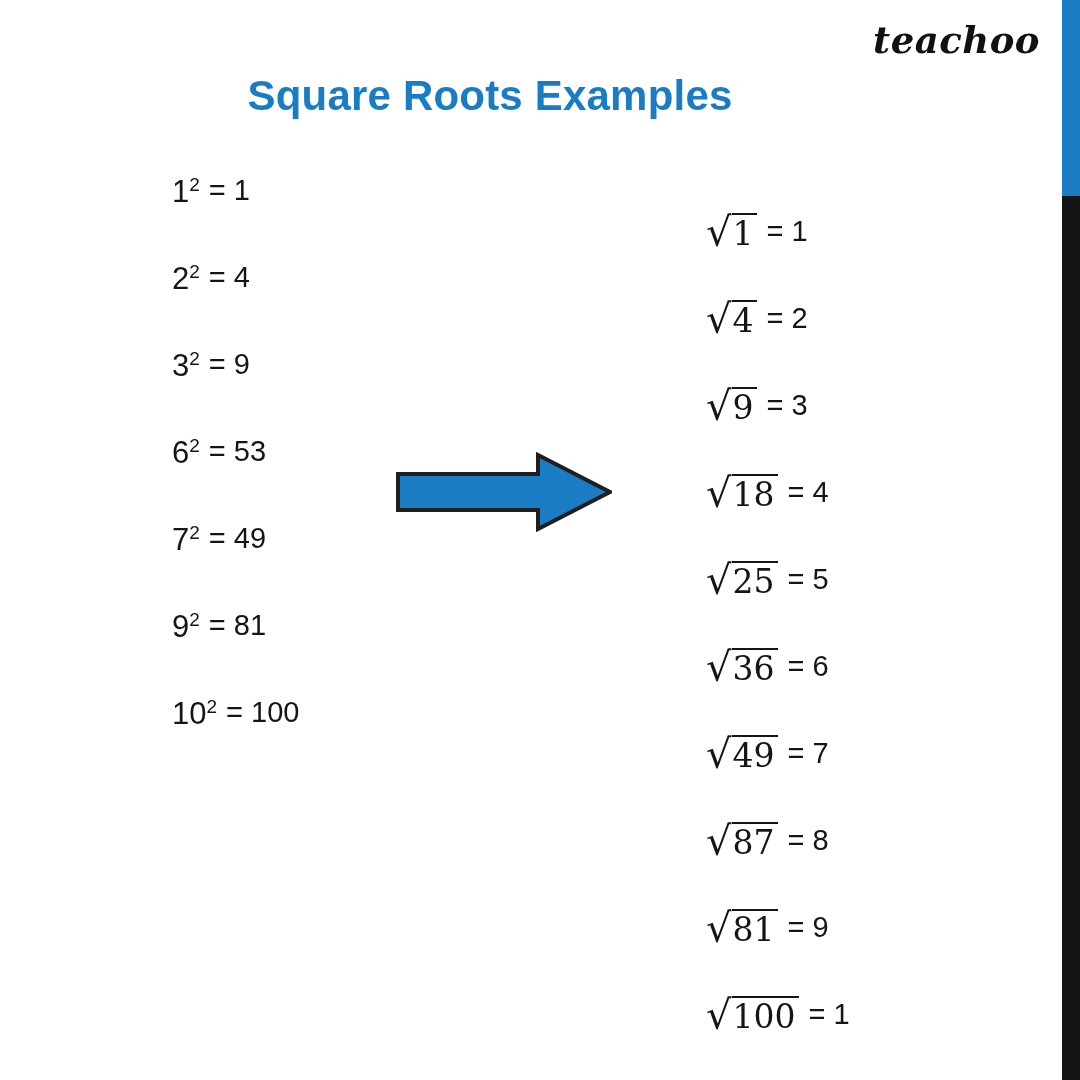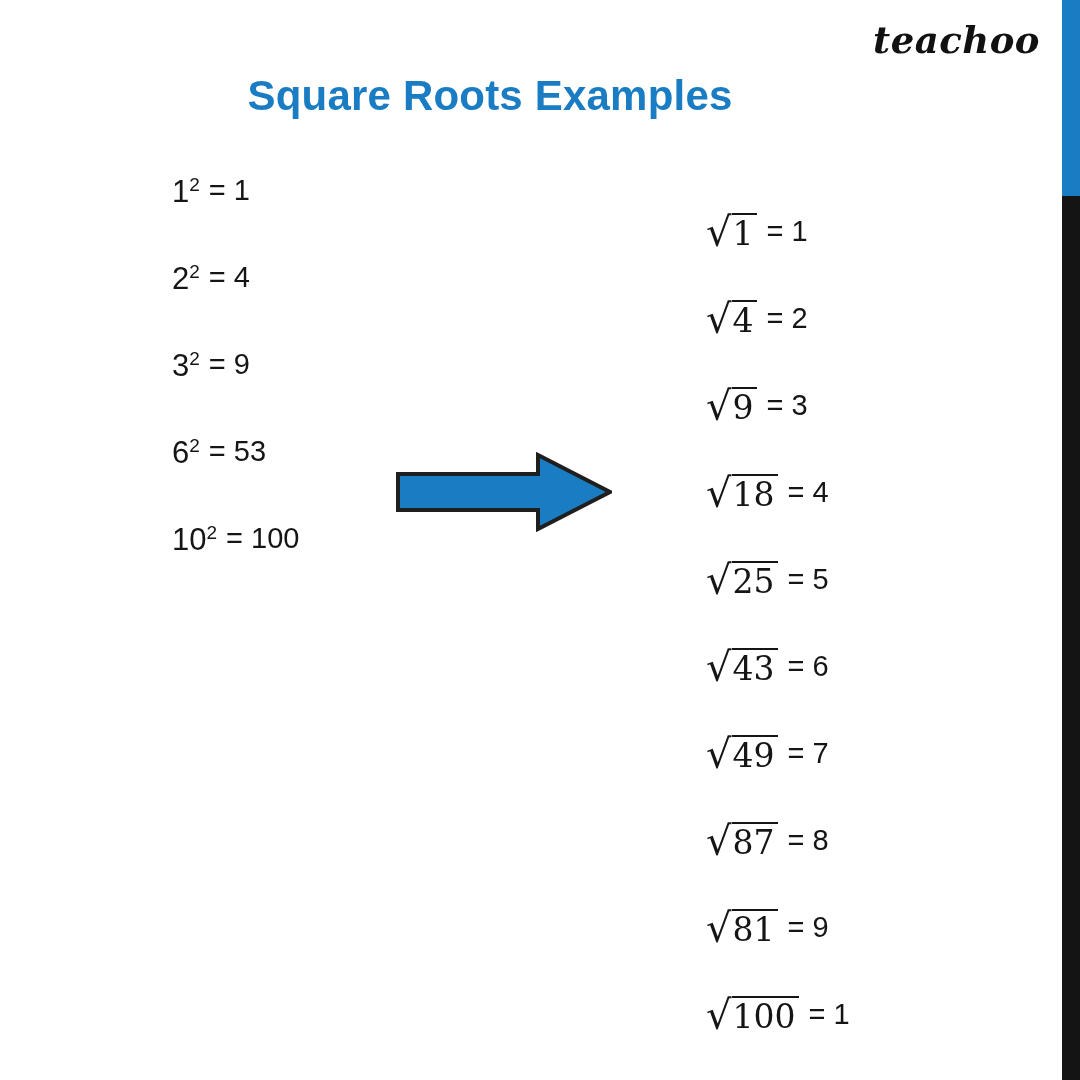--- a/index.html
+++ b/index.html
@@ -165,20 +165,28 @@
     </div>
     <div class="sq-row">
       <span><span class="base">3</span><sup>2</sup></span>
       <span class="eqpart">= 9</span>
     </div>
     <div class="sq-row">
       <span><span class="base">6</span><sup>2</sup></span>
       <span class="eqpart">= 53</span>
     </div>
     <div class="sq-row">
+      <span><span class="base">7</span><sup>2</sup></span>
+      <span class="eqpart">= 49</span>
+    </div>
+    <div class="sq-row">
+      <span><span class="base">9</span><sup>2</sup></span>
+      <span class="eqpart">= 81</span>
+    </div>
+    <div class="sq-row">
       <span><span class="base">10</span><sup>2</sup></span>
       <span class="eqpart">= 100</span>
     </div>
   </div>
 
   <div id="col-roots" class="column">
     <div class="rt-row">
       <span class="radical">
         <span class="sign">√</span>
         <span class="radicand">1</span>
@@ -209,21 +217,21 @@
     <div class="rt-row">
       <span class="radical">
         <span class="sign">√</span>
         <span class="radicand">25</span>
       </span>
       <span class="eqpart">= 5</span>
     </div>
     <div class="rt-row">
       <span class="radical">
         <span class="sign">√</span>
-        <span class="radicand">43</span>
+        <span class="radicand">36</span>
       </span>
       <span class="eqpart">= 6</span>
     </div>
     <div class="rt-row">
       <span class="radical">
         <span class="sign">√</span>
         <span class="radicand">49</span>
       </span>
       <span class="eqpart">= 7</span>
     </div>

